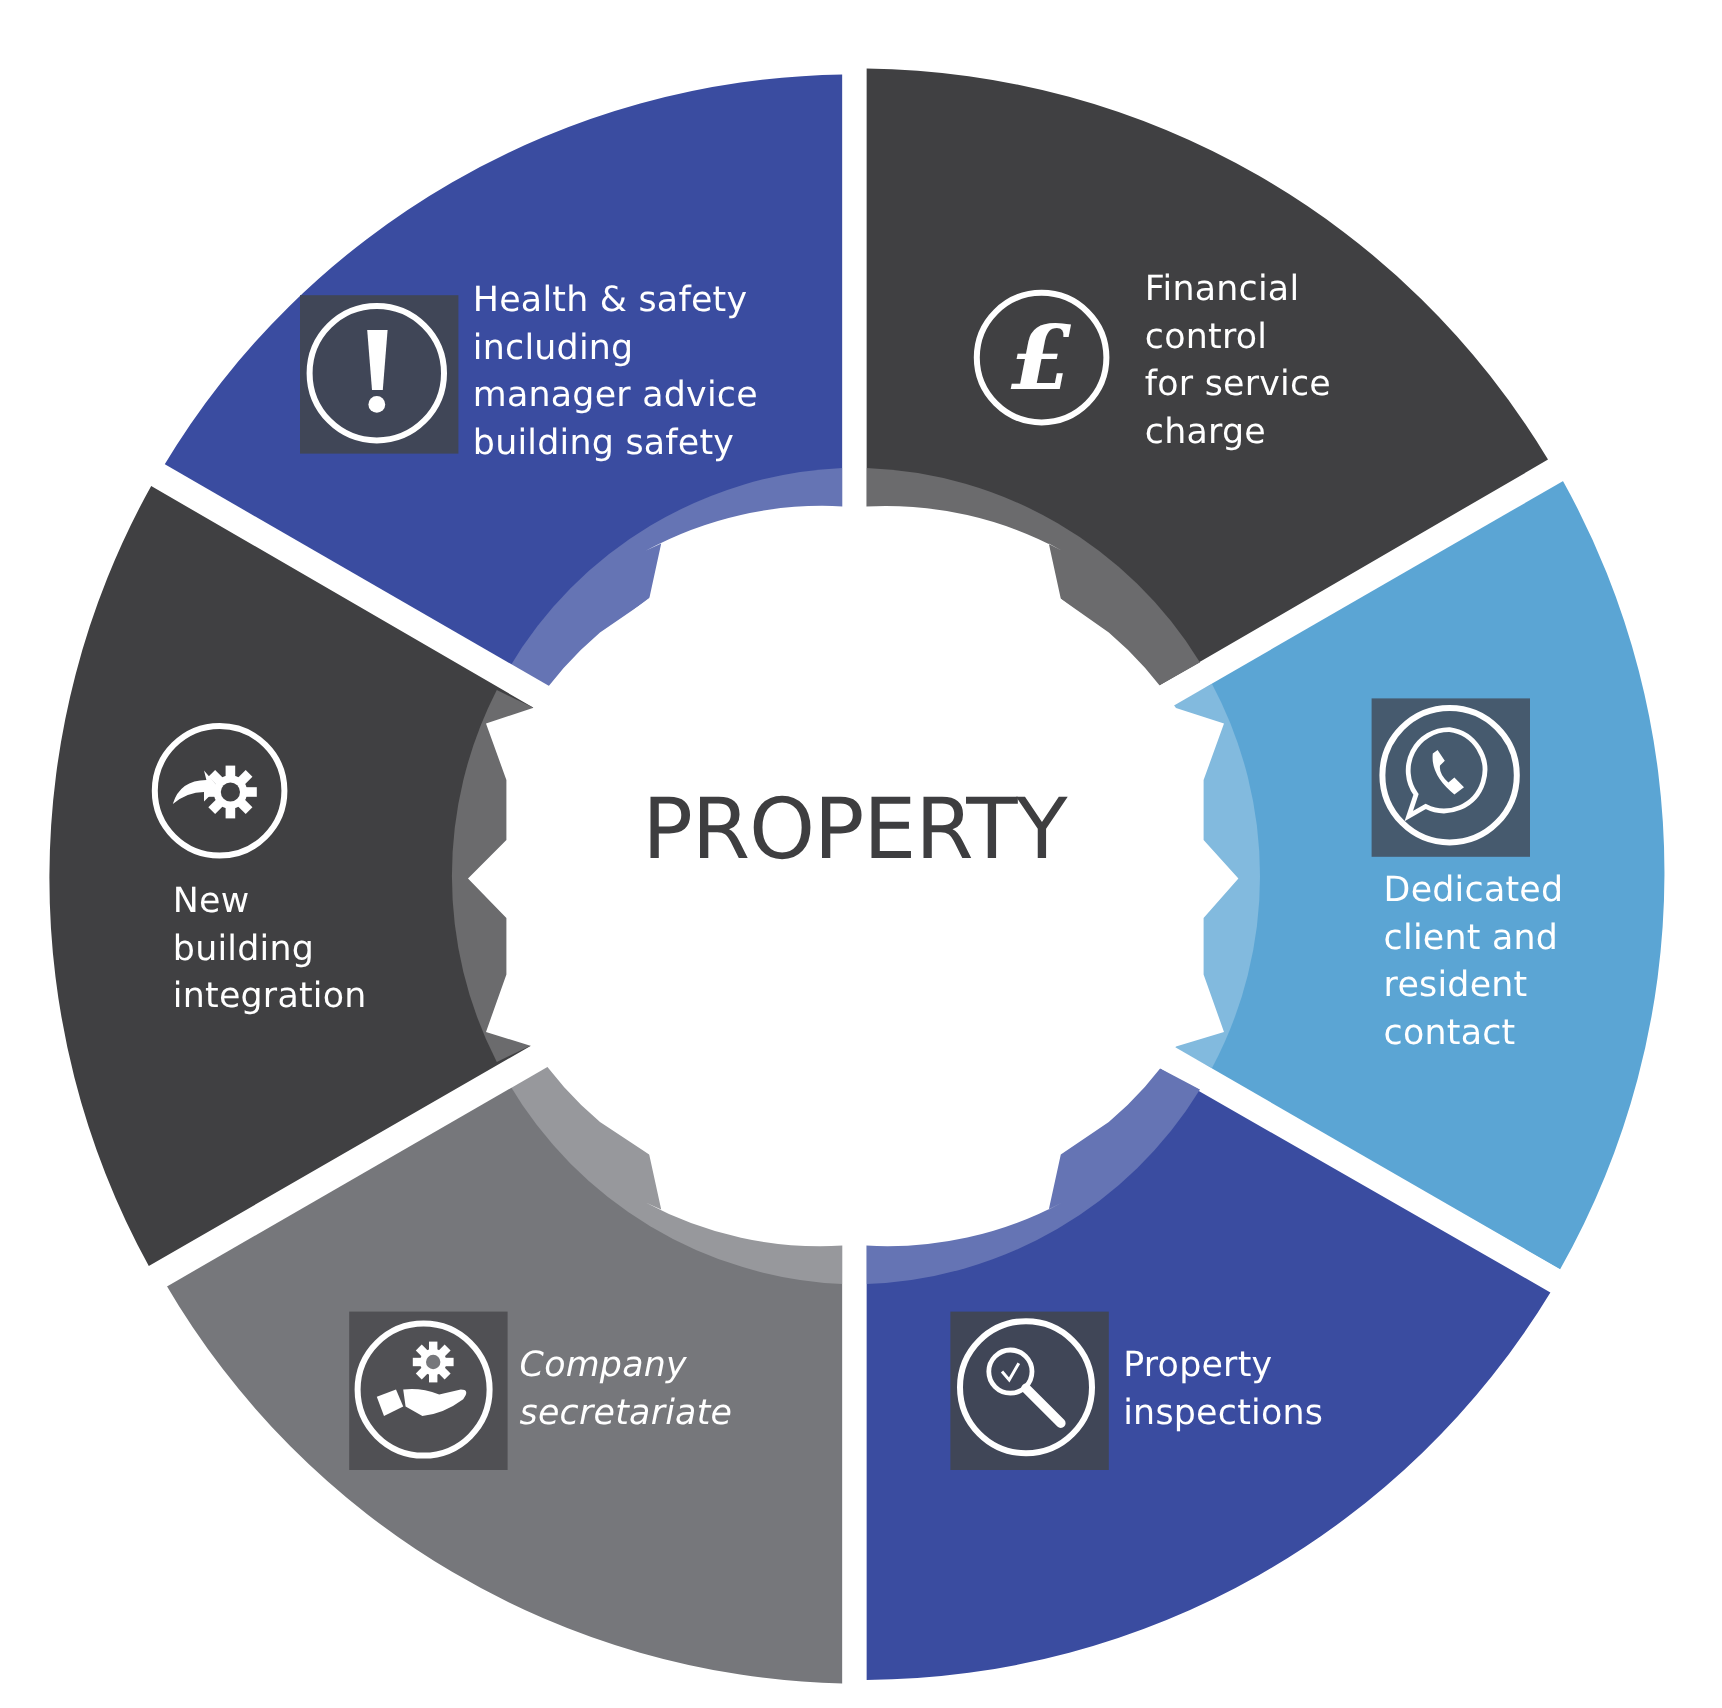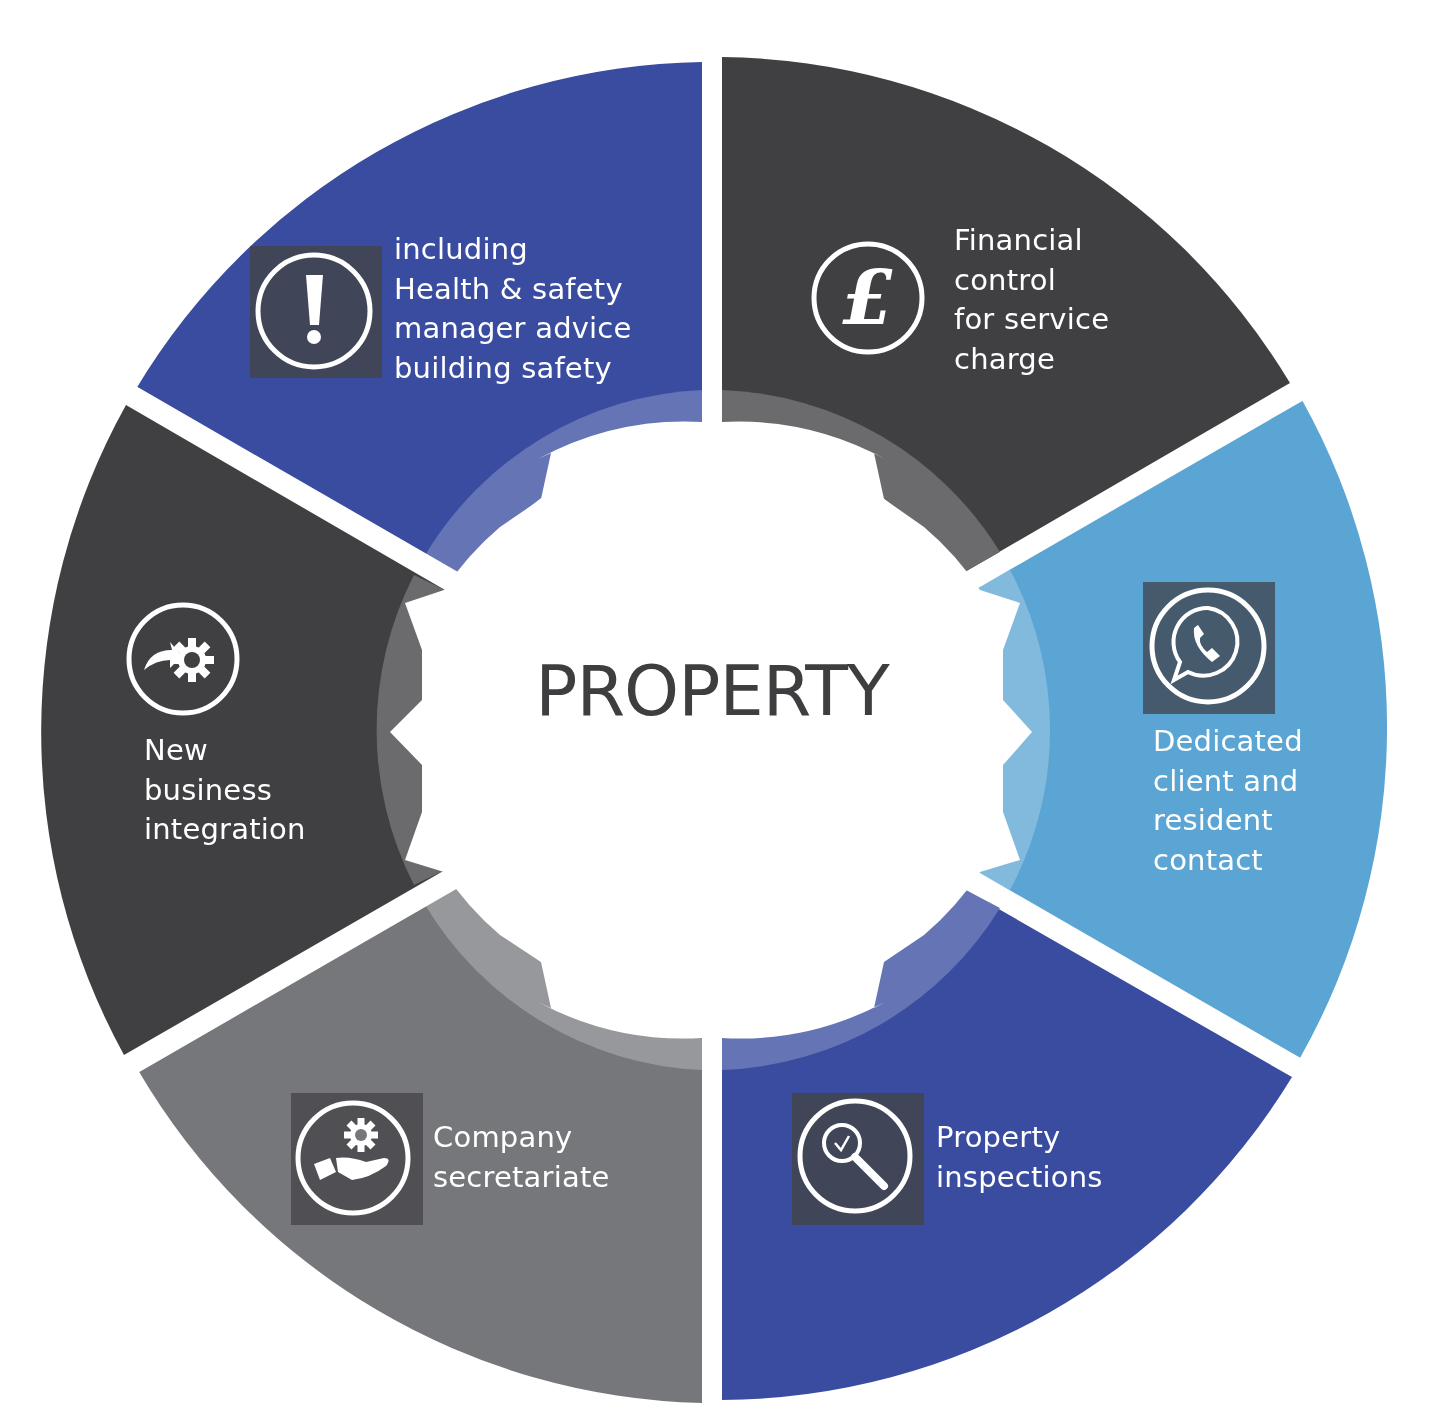--- a/index.html
+++ b/index.html
@@ -114,22 +114,22 @@
     </g>
     <path d="M 144 670 Q 150 650 172 650 L 170 642 L 182 656 L 170 668 L 170 660 Q 156 660 144 670 Z" fill="#ffffff"></path>
   </g>
 </svg>
 
 <div class="center-title">
   <div>PROPERTY</div>
 </div>
 
 <div class="seg-label" style="left:394px; top:230px;">
+  <div>Health &amp; safety</div>
   <div>including</div>
-  <div>Health &amp; safety</div>
   <div>manager advice</div>
   <div>building safety</div>
 </div>
 
 <div class="seg-label" style="left:954px; top:221px;">
   <div>Financial</div>
   <div>control</div>
   <div>for service</div>
   <div>charge</div>
 </div>
@@ -139,22 +139,22 @@
   <div>client and</div>
   <div>resident</div>
   <div>contact</div>
 </div>
 
 <div class="seg-label" style="left:936px; top:1118px;">
   <div>Property</div>
   <div>inspections</div>
 </div>
 
-<div class="seg-label" style="left:433px; top:1118px;">
+<div class="seg-label" style="left:433px; top:1118px;font-style:italic;">
   <div>Company</div>
   <div>secretariate</div>
 </div>
 
 <div class="seg-label" style="left:144px; top:731px;">
   <div>New</div>
-  <div>business</div>
+  <div>building</div>
   <div>integration</div>
 </div>
 
 </body></html>

